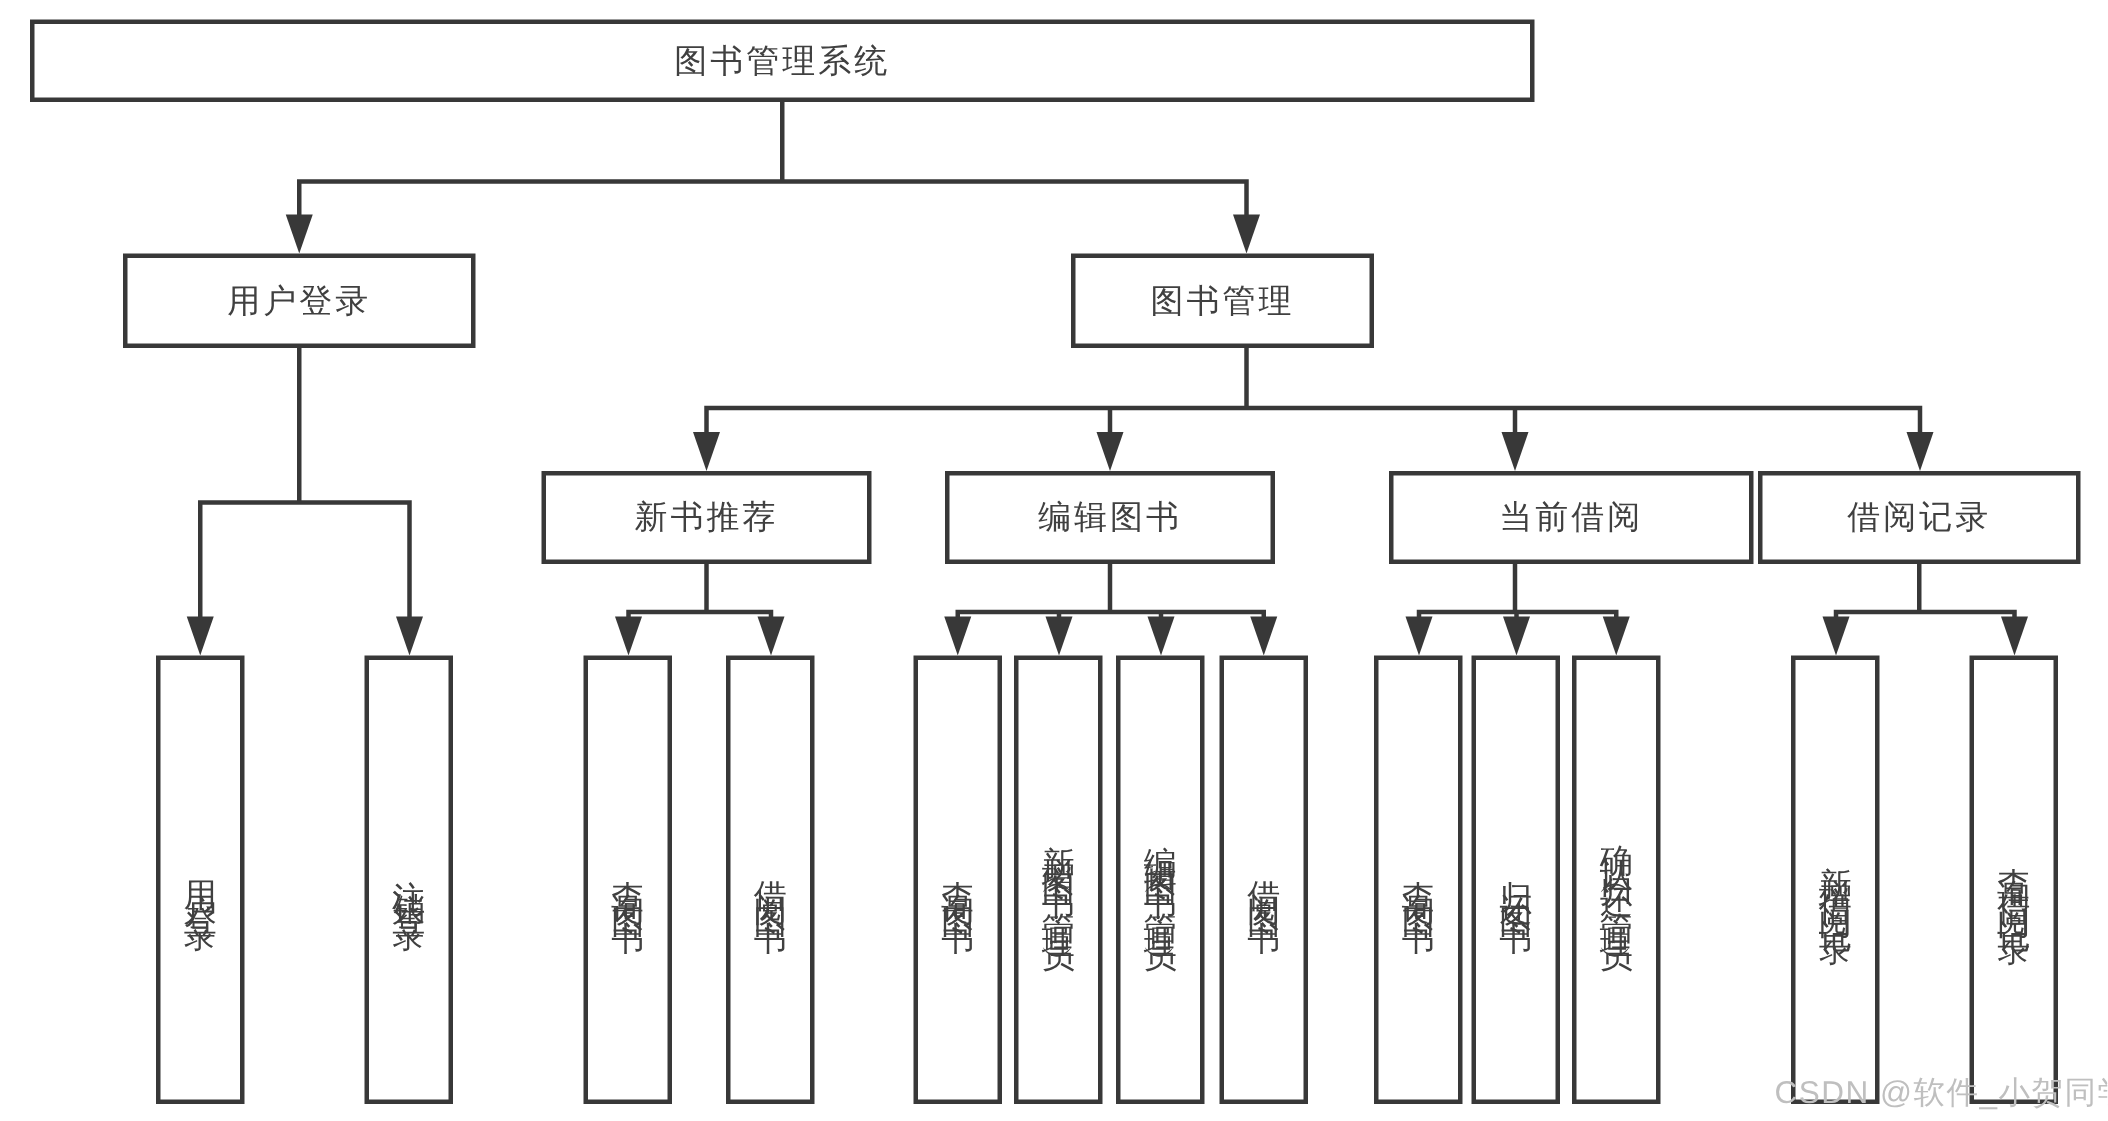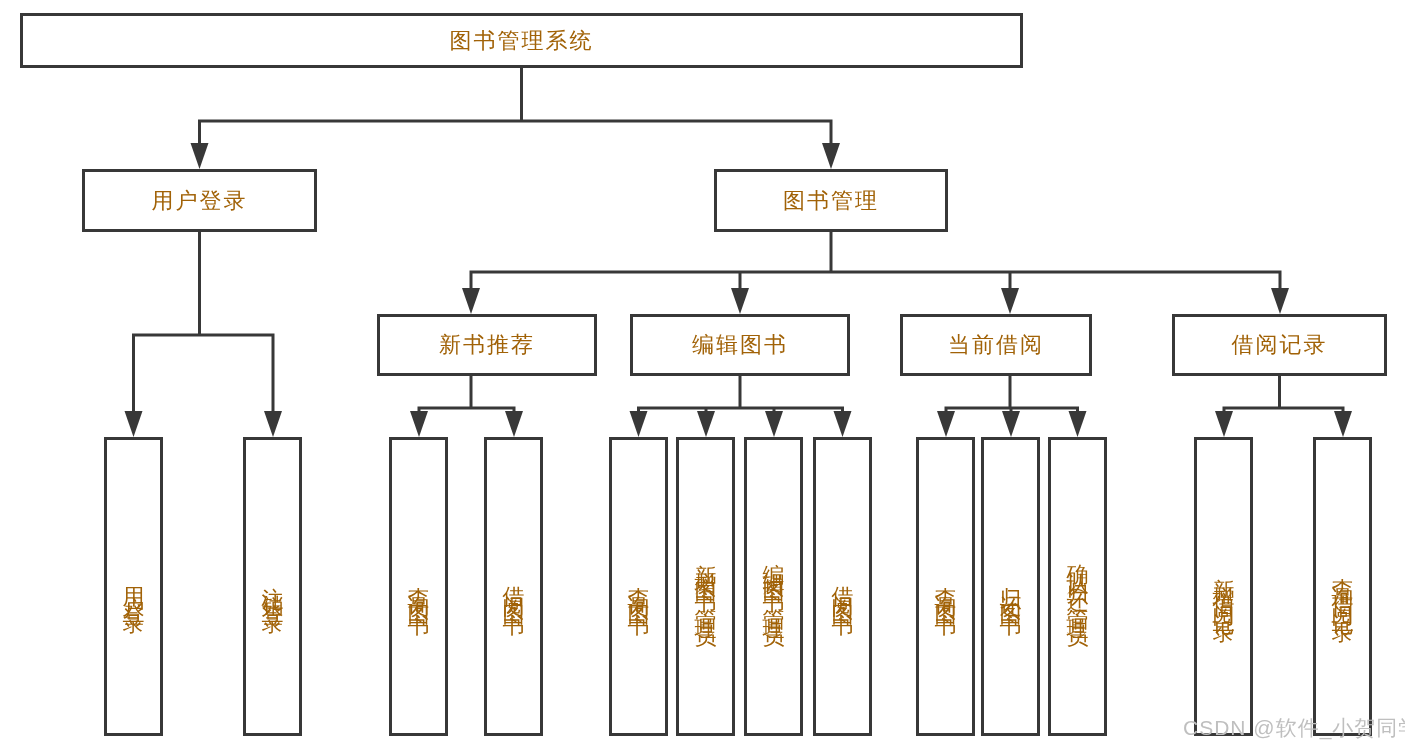--- a/index.html
+++ b/index.html
@@ -12,42 +12,42 @@
   }
   #wires{position:absolute;left:0;top:0;width:1405px;height:747px;z-index:1;}
   #wires path{stroke:#383838;stroke-width:3;fill:none;stroke-linejoin:miter;}
   #wires polygon{fill:#383838;stroke:none;}
   .node{
     position:absolute;
     box-sizing:border-box;
     border:3px solid #383838;
     background:#fff;
     display:flex;align-items:center;justify-content:center;
-    color:#a16207;
+    color:#404040;
     z-index:2;
   }
   .h-node{font-size:22px;letter-spacing:2px;white-space:nowrap;}
   .v-node span{
     writing-mode:vertical-rl;
     text-orientation:mixed;
     font-size:22px;
     letter-spacing:9px;
     line-height:1;
     white-space:nowrap;
   }
   
   .n-root{left:20px;top:13px;width:1003px;height:55px;}
   
   .n-user{left:82px;top:169px;width:235px;height:63px;}
-  .n-book{left:714px;top:169px;width:234px;height:63px;}
+  .n-book{left:714px;top:169px;width:202px;height:63px;}
   
   .n-l2{top:314px;height:62px;}
-  .n-new{left:361px;width:220px;margin-left:16px;}
+  .n-new{left:361px;width:220px;}
   .n-borrow{left:630px;width:220px;}
-  .n-current{left:900px;width:192px;}
+  .n-current{left:926px;width:243px;}
   .n-record{left:1172px;width:215px;}
   
   .leaf{top:437px;height:299px;width:59px;}
   .lf-1{left:104px;}   .lf-2{left:243px;}
   .lf-3{left:389px;}   .lf-4{left:484px;}
   .lf-5{left:609px;}   .lf-6{left:676px;}
   .lf-7{left:744px;}   .lf-8{left:813px;}
   .lf-9{left:916px;}   .lf-10{left:981px;}
   .lf-11{left:1048px;} .lf-12{left:1194px;}
   .lf-13{left:1313px;}

